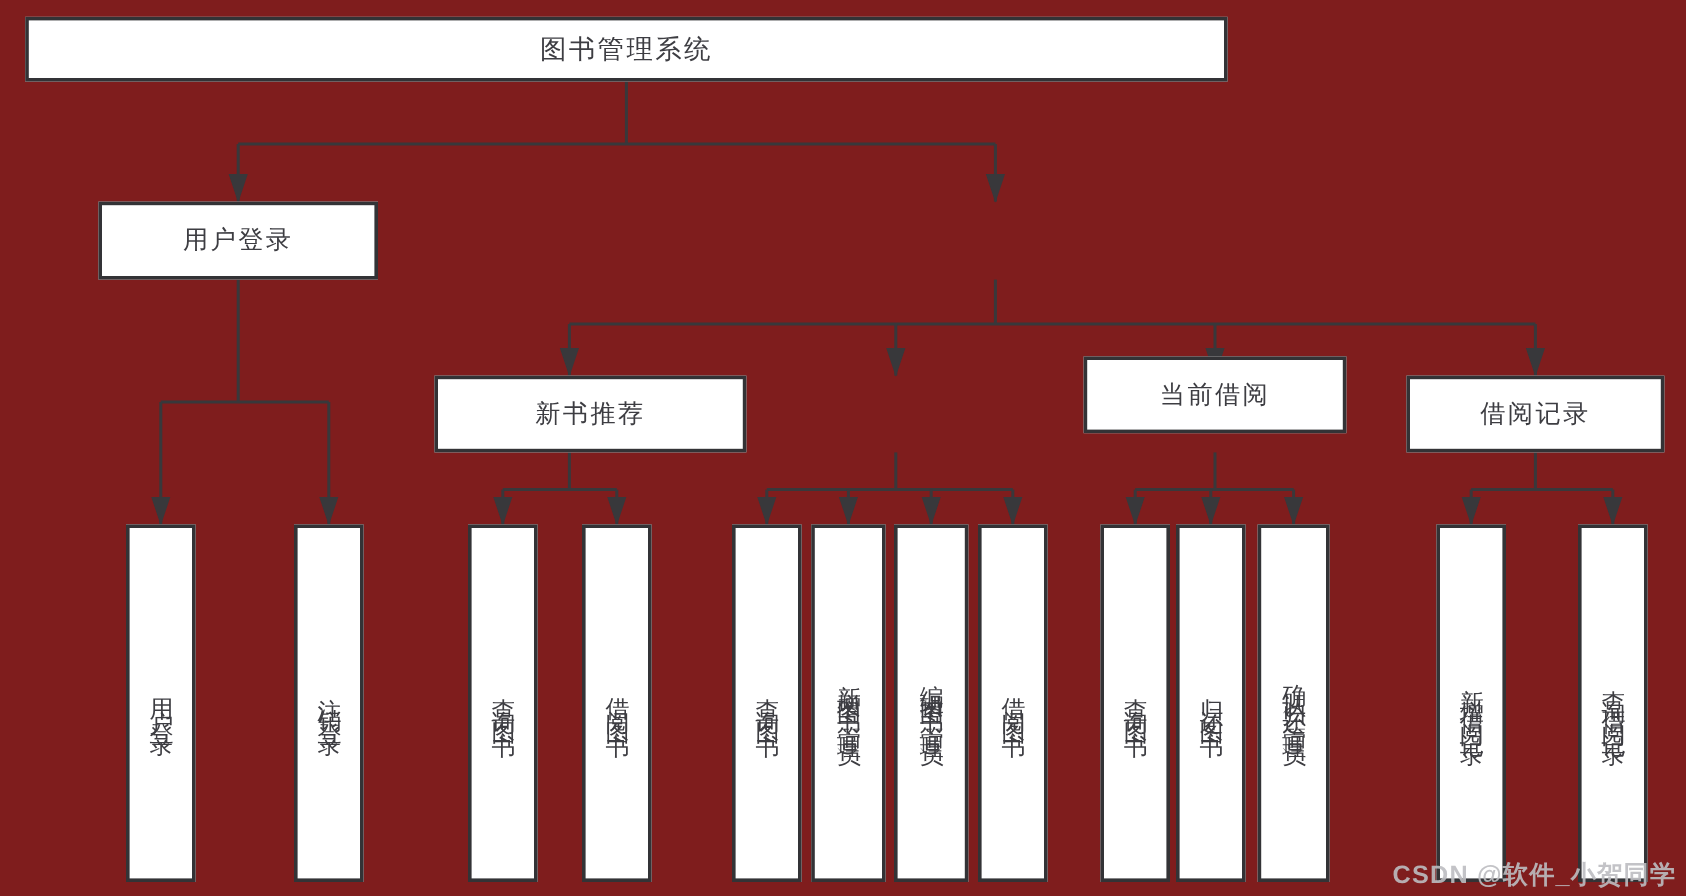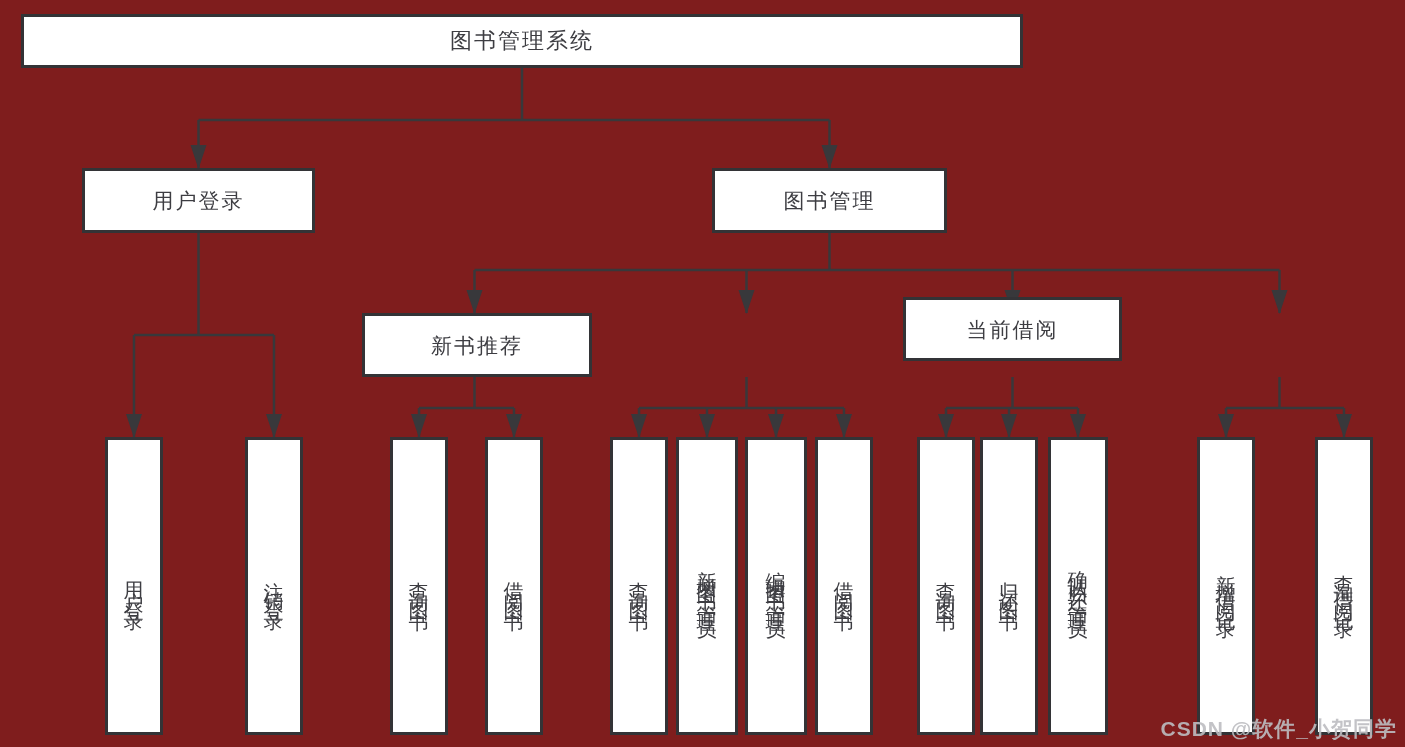--- a/index.html
+++ b/index.html
@@ -112,29 +112,29 @@
     </g>
   </svg>
 
   <div class="node" style="left:21px;top:14px;width:1002px;height:54px;font-size:22px">
     <span>图书管理系统</span>
   </div>
 
   <div class="node" style="left:82px;top:168px;width:233px;height:65px">
     <span>用户登录</span>
   </div>
-  <div class="node" style="left:712px;top:168px;width:235px;height:65px">
-    <span>图书管理</span>
-  </div>
 
-  <div class="node" style="left:362px;top:313px;width:230px;height:64px">
+  <div class="node" style="left:362px;top:313px;width:260px;height:64px">
     <span>新书推荐</span>
   </div>
   <div class="node" style="left:903px;top:297px;width:219px;height:64px">
     <span>当前借阅</span>
+  </div>
+  <div class="node" style="left:1172px;top:313px;width:215px;height:64px">
+    <span>借阅记录</span>
   </div>
 
   <div class="node leaf" style="left:105px;top:437px;width:58px;height:298px">
     <span class="vtext">用户登录</span>
   </div>
   <div class="node leaf" style="left:245px;top:437px;width:58px;height:298px">
     <span class="vtext">注销登录</span>
   </div>
 
   <div class="node leaf" style="left:390px;top:437px;width:58px;height:298px">

